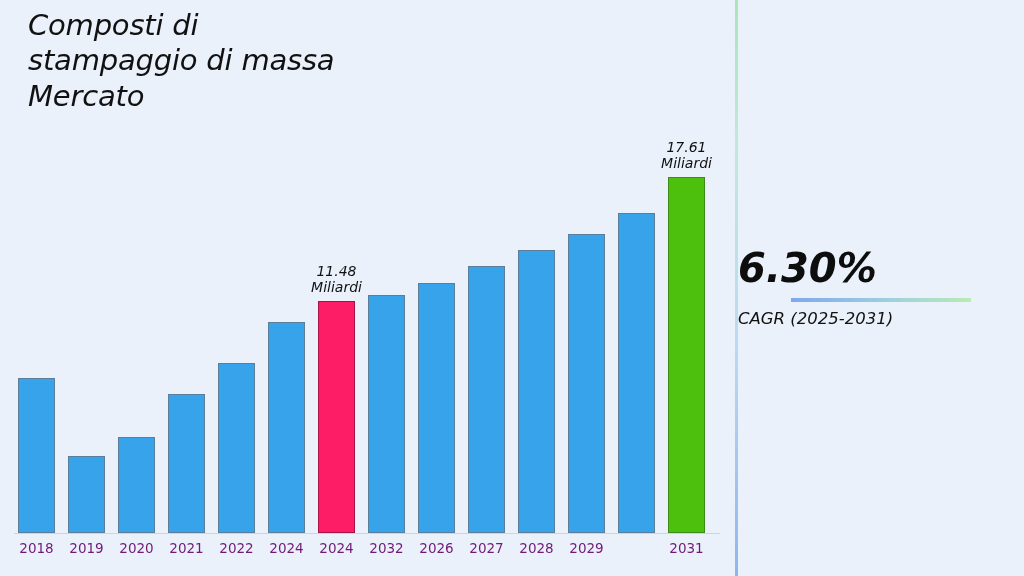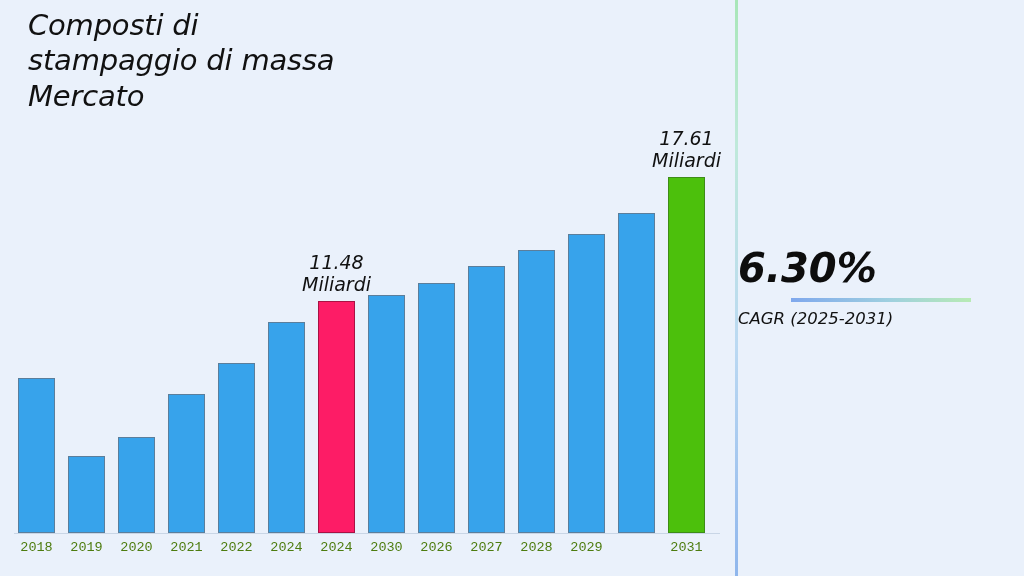--- a/index.html
+++ b/index.html
@@ -32,27 +32,27 @@
     border:1px solid #6F7E8C;
     box-sizing:border-box;
   }
   .bar.blue{background:#37A3EB;border-color:#5B7E9B;}
   .bar.pink{background:#FD1C66;border-color:#A81244;}
   .bar.green{background:#4CC00C;border-color:#3E8C17;}
 
   .bar-label{
     position:absolute;left:50%;transform:translateX(-50%);
     text-align:center;white-space:pre-line;
-    font-style:italic;font-size:19px;line-height:1.16;
+    font-style:italic;font-size:14px;line-height:1.16;
     color:#111;font-weight:500;
   }
 
   .tick{
     position:absolute;top:540px;text-align:center;
-    font-size:13.5px;color:#4d7c0f;font-family:Liberation Mono, monospace;
+    font-size:13.5px;color:#701a75;
   }
 
   
   #divider{
     position:absolute;left:735px;top:0;width:3px;height:576px;
     background:linear-gradient(to bottom,#A8E6B8 0%,#BFE9DA 25%,#BBD9F2 60%,#8FB6EC 100%);
   }
 
   
   #right-panel{position:absolute;left:738px;top:0;width:286px;height:576px;}
@@ -118,21 +118,21 @@
         <div class="tick" style="left: 268px; width: 37px;">2024</div>
         <div class="bar-group" style="left: 318px; width: 37px; height: 232px;">
           <div class="bar pink" style="height: 232px;"></div>
           <div class="bar-label" style="bottom: 238px;">11.48
 Miliardi</div>
         </div>
         <div class="tick" style="left: 318px; width: 37px;">2024</div>
         <div class="bar-group" style="left: 368px; width: 37px; height: 238px;">
           <div class="bar blue" style="height: 238px;"></div>
         </div>
-        <div class="tick" style="left: 368px; width: 37px;">2030</div>
+        <div class="tick" style="left: 368px; width: 37px;">2032</div>
         <div class="bar-group" style="left: 418px; width: 37px; height: 250px;">
           <div class="bar blue" style="height: 250px;"></div>
         </div>
         <div class="tick" style="left: 418px; width: 37px;">2026</div>
         <div class="bar-group" style="left: 468px; width: 37px; height: 267px;">
           <div class="bar blue" style="height: 267px;"></div>
         </div>
         <div class="tick" style="left: 468px; width: 37px;">2027</div>
         <div class="bar-group" style="left: 518px; width: 37px; height: 283px;">
           <div class="bar blue" style="height: 283px;"></div>

